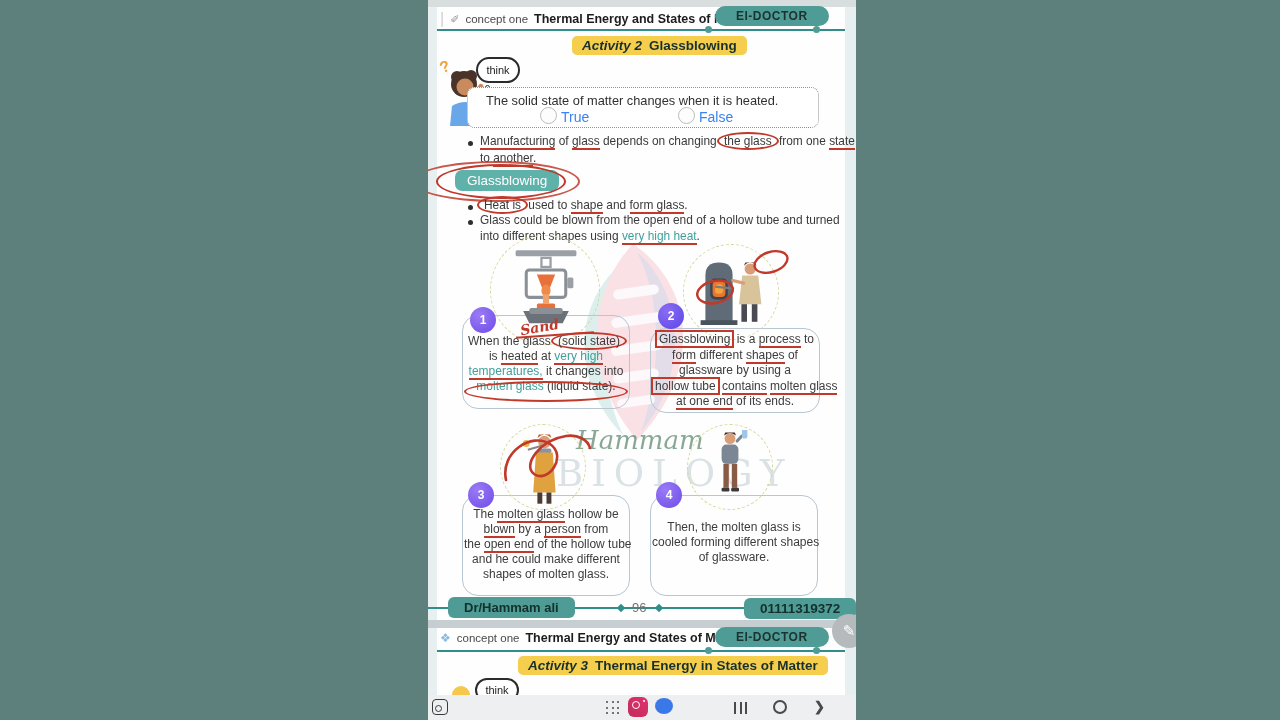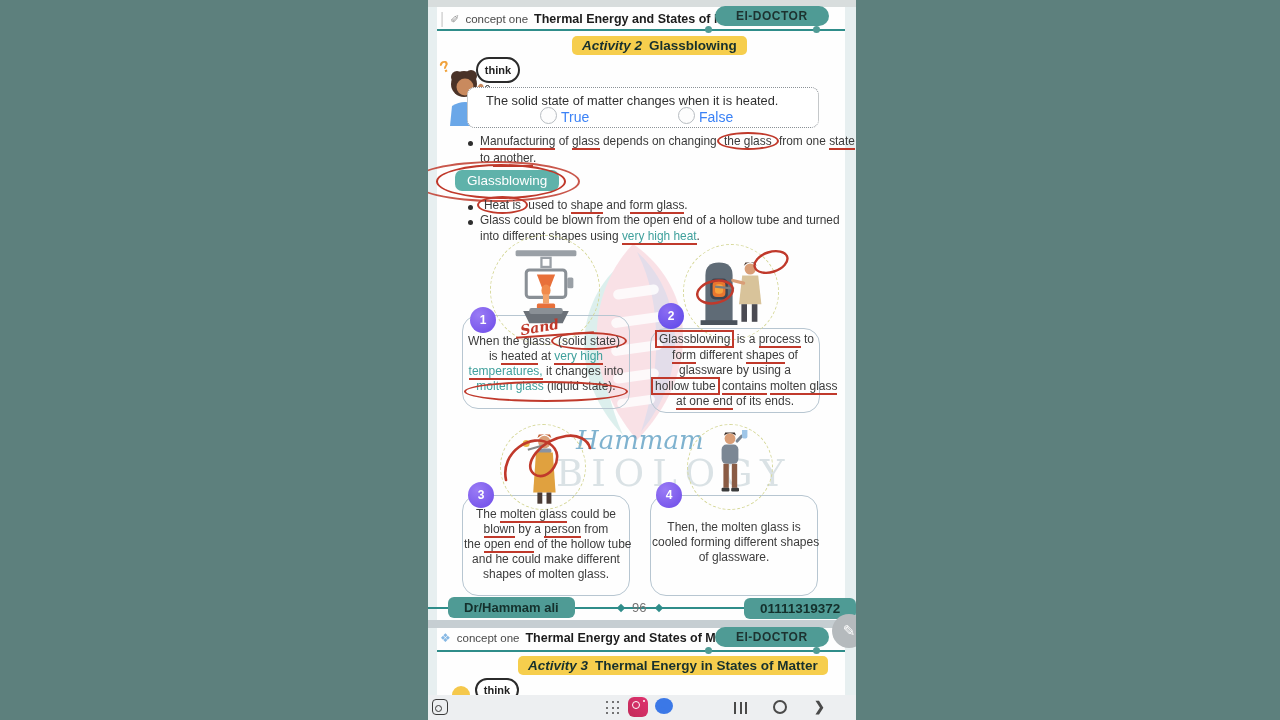--- a/index.html
+++ b/index.html
@@ -30,21 +30,21 @@
   .hdr-pre{font-size:11.5px;color:#4a4a4a;}
   .hdr-title{font-size:12.5px;font-weight:bold;color:#1c1c1c;}
   .hdr-glyph{font-size:11px;color:#8a8a8a;}
   .hdr-glyph.blue{color:#86b8e4;font-size:12px;}
   .eldoc{position:absolute;left:287px;background:var(--badge);border-radius:11px;padding:3px 21px;
          font-size:12px;font-weight:800;letter-spacing:.5px;color:#1d3230;}
   .actbadge{position:absolute;background:var(--yellow);border-radius:5px;padding:2px 10px;
             font-size:13.5px;font-weight:bold;color:#17302d;white-space:nowrap;margin-left:7px;}
   .actbadge .lbl{font-style:italic;margin-right:7px;}
   .bubble{position:absolute;background:#fff;border:2px solid #2b2b2b;border-radius:13px;
-          font-size:11px;font-weight:bold;color:#222;display:flex;align-items:center;justify-content:center;}
+          font-size:11px;font-weight:normal;color:#222;display:flex;align-items:center;justify-content:center;}
   .bubble-tail{position:absolute;width:5px;height:5px;border:1.5px solid #2b2b2b;border-radius:50%;background:#fff;}
   .qmark{position:absolute;color:#f0a23c;font-weight:800;font-size:16px;transform:rotate(-22deg);}
   .qbox{position:absolute;left:39px;top:87px;width:352px;height:41px;border:1px dotted #8b9196;border-radius:8px;background:#fff;}
   .qtext{position:absolute;left:18px;top:5px;font-size:12.8px;color:#303030;white-space:nowrap;}
   .radio{position:absolute;width:17px;height:17px;border:1.6px solid #b7bcc1;border-radius:50%;background:#fdfdfd;}
   .rlabel{position:absolute;font-size:14px;color:#3b82f6;}
   .bullet{position:absolute;width:5px;height:5px;border-radius:50%;background:#2e2e2e;}
   .btext{position:absolute;font-size:11.9px;color:var(--ink);white-space:nowrap;}
   .secbadge{position:absolute;left:27px;top:170px;background:#5fb2aa;color:#fff;border-radius:7px;
             padding:3px 12px;font-size:13.5px;}
@@ -78,21 +78,21 @@
          background:linear-gradient(45deg,#c22b5a,#e0326f);}
   .insta i{position:absolute;left:4.4px;top:4.4px;width:8px;height:8px;border:1.6px solid #fff;border-radius:50%;}
   .insta u{position:absolute;right:3px;top:3px;width:2px;height:2px;background:#fff;border-radius:50%;}
   .chatbub{position:absolute;left:227px;top:3px;width:18px;height:16px;background:#3b78e7;
            border-radius:50% 50% 50% 50%;}
   .chatbub i{position:absolute;left:2px;bottom:-3px;width:0;height:0;border:4px solid transparent;border-top:6px solid #3b78e7;transform:rotate(18deg);}
   .recents{position:absolute;left:306px;top:7px;display:flex;gap:3.5px;}
   .recents span{width:2px;height:12px;background:#4a4a4a;}
   .homebtn{position:absolute;left:345px;top:5px;width:14px;height:14px;border:2px solid #4a4a4a;border-radius:50%;}
   .backbtn{position:absolute;left:386px;top:4px;font-size:13px;font-weight:bold;color:#4a4a4a;}
-  .wm-text{position:absolute;font-family:"DejaVu Serif",serif;color:#0369a1;}
+  .wm-text{position:absolute;font-family:"DejaVu Serif",serif;color:#14532d;}
   svg{display:block;}
 </style>
 </head>
 <body>
 
 <div class="stage">
   <div class="sidebar left"></div>
   <div class="sidebar right"></div>
 
   <div class="content">
@@ -234,21 +234,21 @@
       <rect x="28" y="24" width="26" height="3" fill="#888" transform="rotate(-16 40 26)"></rect>
       <circle cx="26" cy="20" r="5" fill="#e8b84b"></circle>
       <rect x="42" y="90" width="7" height="16" fill="#4a3b35"></rect>
       <rect x="55" y="90" width="7" height="16" fill="#4a3b35"></rect>
     </svg>
     <svg class="abs" style="left:70px;top:422px;" width="100" height="80" viewBox="0 0 100 80">
       <path d="M8,58 C2,30 34,10 52,22 C70,34 50,62 36,52 C24,43 42,18 68,14 C80,12 90,18 92,26" fill="none" stroke="#c0392b" stroke-width="2.6" stroke-linecap="round"></path>
     </svg>
     <div class="numbadge" style="left:40px;top:482px;">3</div>
     <div class="cardtext" style="left:36px;top:507px;width:164px;">
-      <div><span>The </span><span class="m-underline">molten glass</span><span> could be</span></div>
+      <div><span>The </span><span class="m-underline">molten glass</span><span> hollow be</span></div>
       <div><span class="m-underline">blown</span><span> by a </span><span class="m-underline">person</span><span> from</span></div>
       <div><span>the </span><span class="m-underline">open end</span><span> of the hollow tube</span></div>
       <div><span>and he could make different</span></div>
       <div><span>shapes of molten glass.</span></div>
     </div>
 
     <div class="ring" style="left:259px;top:424px;width:86px;height:86px;"></div>
     <svg class="abs" style="left:272px;top:430px;" width="60" height="76" viewBox="0 0 100 126">
       <circle cx="50" cy="14" r="9" fill="#d99e77"></circle>
       <path d="M40,9 Q50,0 60,9 L58,4 L42,4 Z" fill="#3a2c24"></path>

